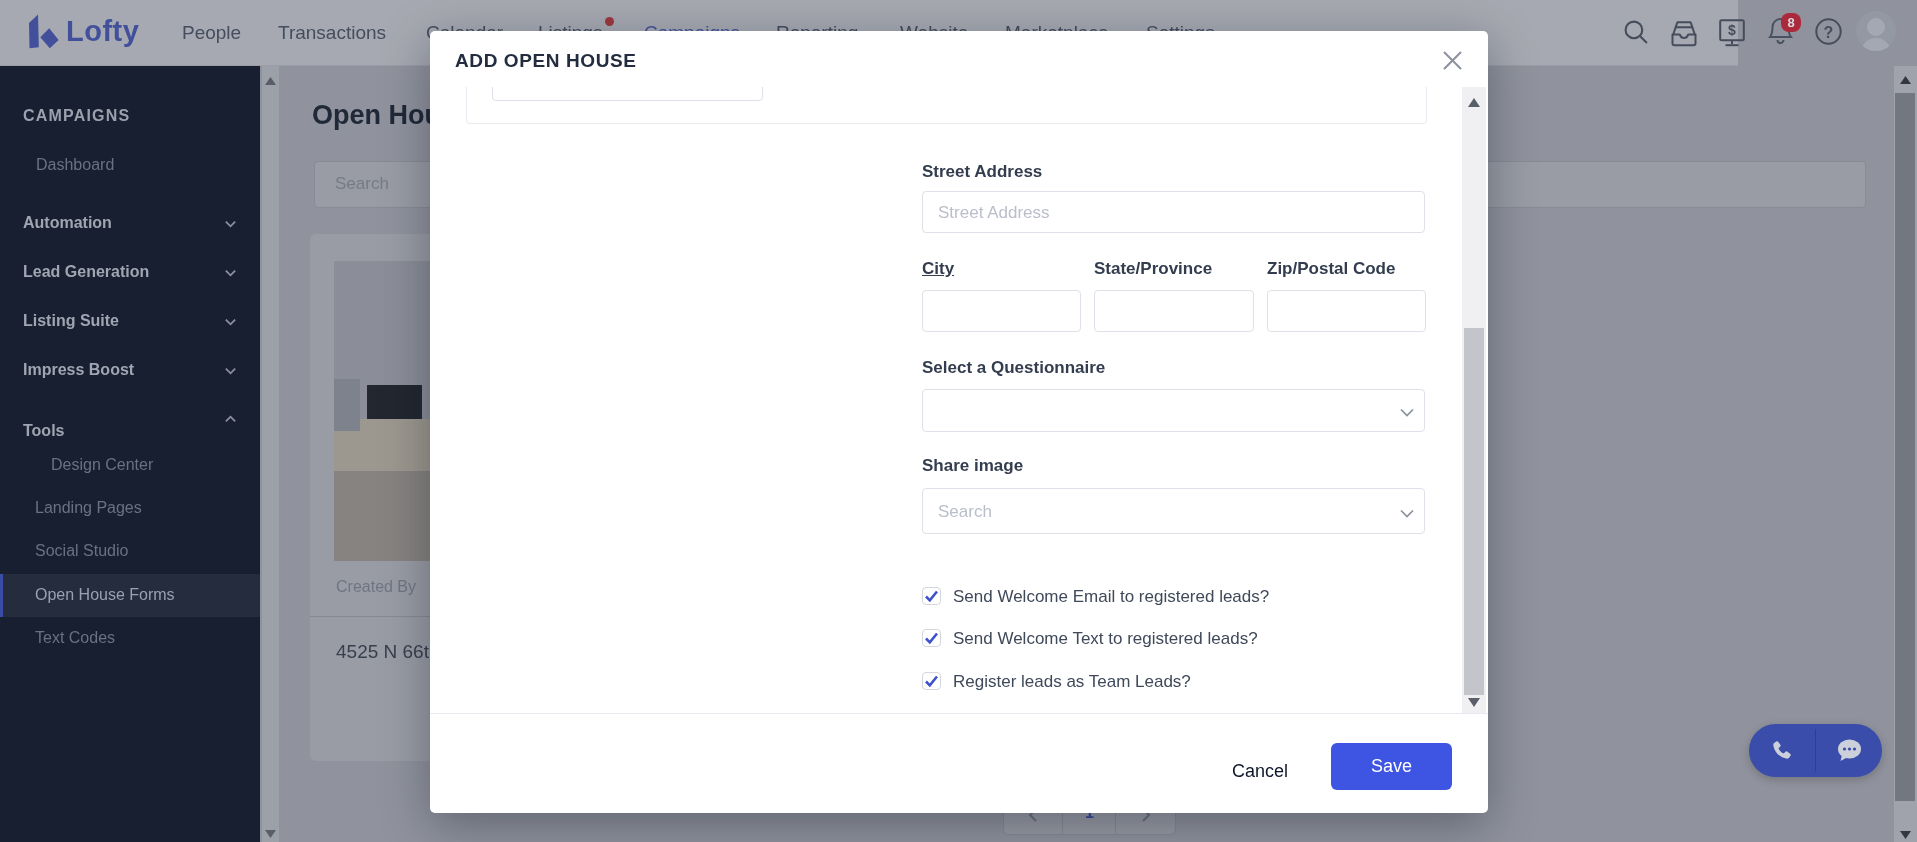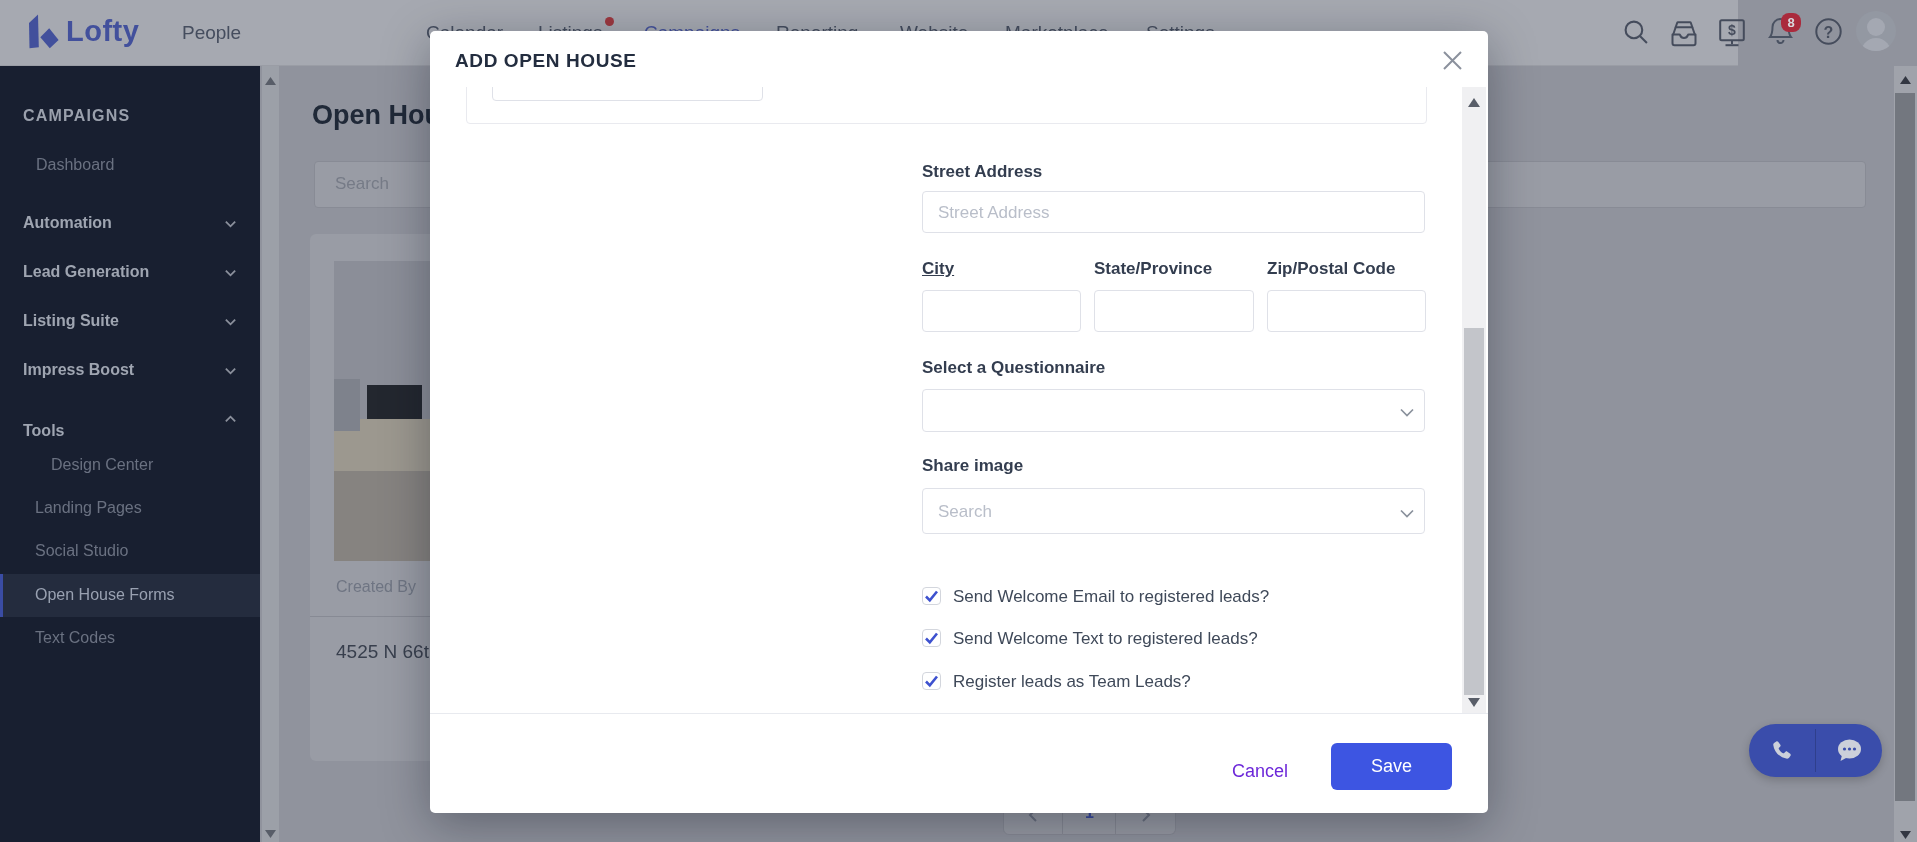--- a/index.html
+++ b/index.html
@@ -34,40 +34,41 @@
   #mclose { position:absolute; left:1013px; top:20px; width:19px; height:19px; }
   #mbody { position:absolute; left:0; top:56px; width:1058px; height:626px; overflow:hidden; }
   .inp { position:absolute; border:1px solid #dfe1e8; border-radius:4px; background:#fff; }
   .lab { position:absolute; font-size:17px; font-weight:bold; color:#333d4f; }
   .ph { font-size:17px; color:#b9bec9; }
   .chevd { position:absolute; width:16px; height:16px; }
   .cbrow { position:absolute; left:492px; height:18px; }
   .cbox { position:absolute; left:0; top:0; width:19px; height:18px; background:#ffffff; border:1px solid #d3d6dd; border-radius:4px; }
   .cblab { position:absolute; left:31px; top:0; font-size:17px; color:#3f4959; white-space:nowrap; }
   #mfoot { position:absolute; left:0; top:682px; width:1058px; height:100px; border-top:1px solid #e8eaef; }
-  #cancel { position:absolute; left:802px; top:47px; font-size:18px; color:#6d28d9; }
+  #cancel { position:absolute; left:802px; top:47px; font-size:18px; color:#0f172a; }
   #save { position:absolute; left:901px; top:29px; width:121px; height:47px; background:#3d55e2; border-radius:6px; color:#ffffff; font-size:18px; text-align:center; line-height:47px; }
 
   
   #msb { position:absolute; left:1032px; top:56px; width:24px; height:626px; background:#f0f0f2; }
   #msb-thumb { position:absolute; left:2px; top:241px; width:20px; height:367px; background:#c3c5ca; }
 
   
   #pill { position:absolute; left:1749px; top:724px; width:133px; height:53px; background:#3a4dab; border-radius:27px; z-index:20; box-shadow:0 3px 10px rgba(0,0,0,0.2); }
 </style>
 </head>
 <body>
 
 <div id="navbar">
   <svg class="abs" style="left:29px; top:14px;" width="30" height="35" viewBox="0 0 30 35">
     <path d="M0 9 L9 0.5 L9.8 33.3 L0.5 34.3 Z" fill="#42509c"></path>
     <path d="M11.3 23.2 L20.2 14.3 L29.6 25.9 L20.8 34.3 Z" fill="#42509c"></path>
   </svg>
   <div id="logotext">Lofty</div>
   <div class="navitem" style="left:182px;text-align:right;">People</div>
+  <div class="navitem" style="left:278px;">Transactions</div>
   <div class="navitem" style="left:426px;">Calendar</div>
   <div class="navitem" style="left:538px;">Listings</div>
   <div class="abs" style="left:605px; top:17px; width:9px; height:9px; border-radius:50%; background:#9c383f;"></div>
   <div class="navitem navblue" style="left:644px;">Campaigns</div>
   <div class="navitem" style="left:776px;">Reporting</div>
   <div class="navitem" style="left:900px;">Website</div>
   <div class="navitem" style="left:1005px;">Marketplace</div>
   <div class="navitem" style="left:1146px;">Settings</div>
 
   <svg class="abs" style="left:1623px; top:19px;" width="26" height="26" viewBox="0 0 25 25" fill="none" stroke="#454c5c" stroke-width="2">

